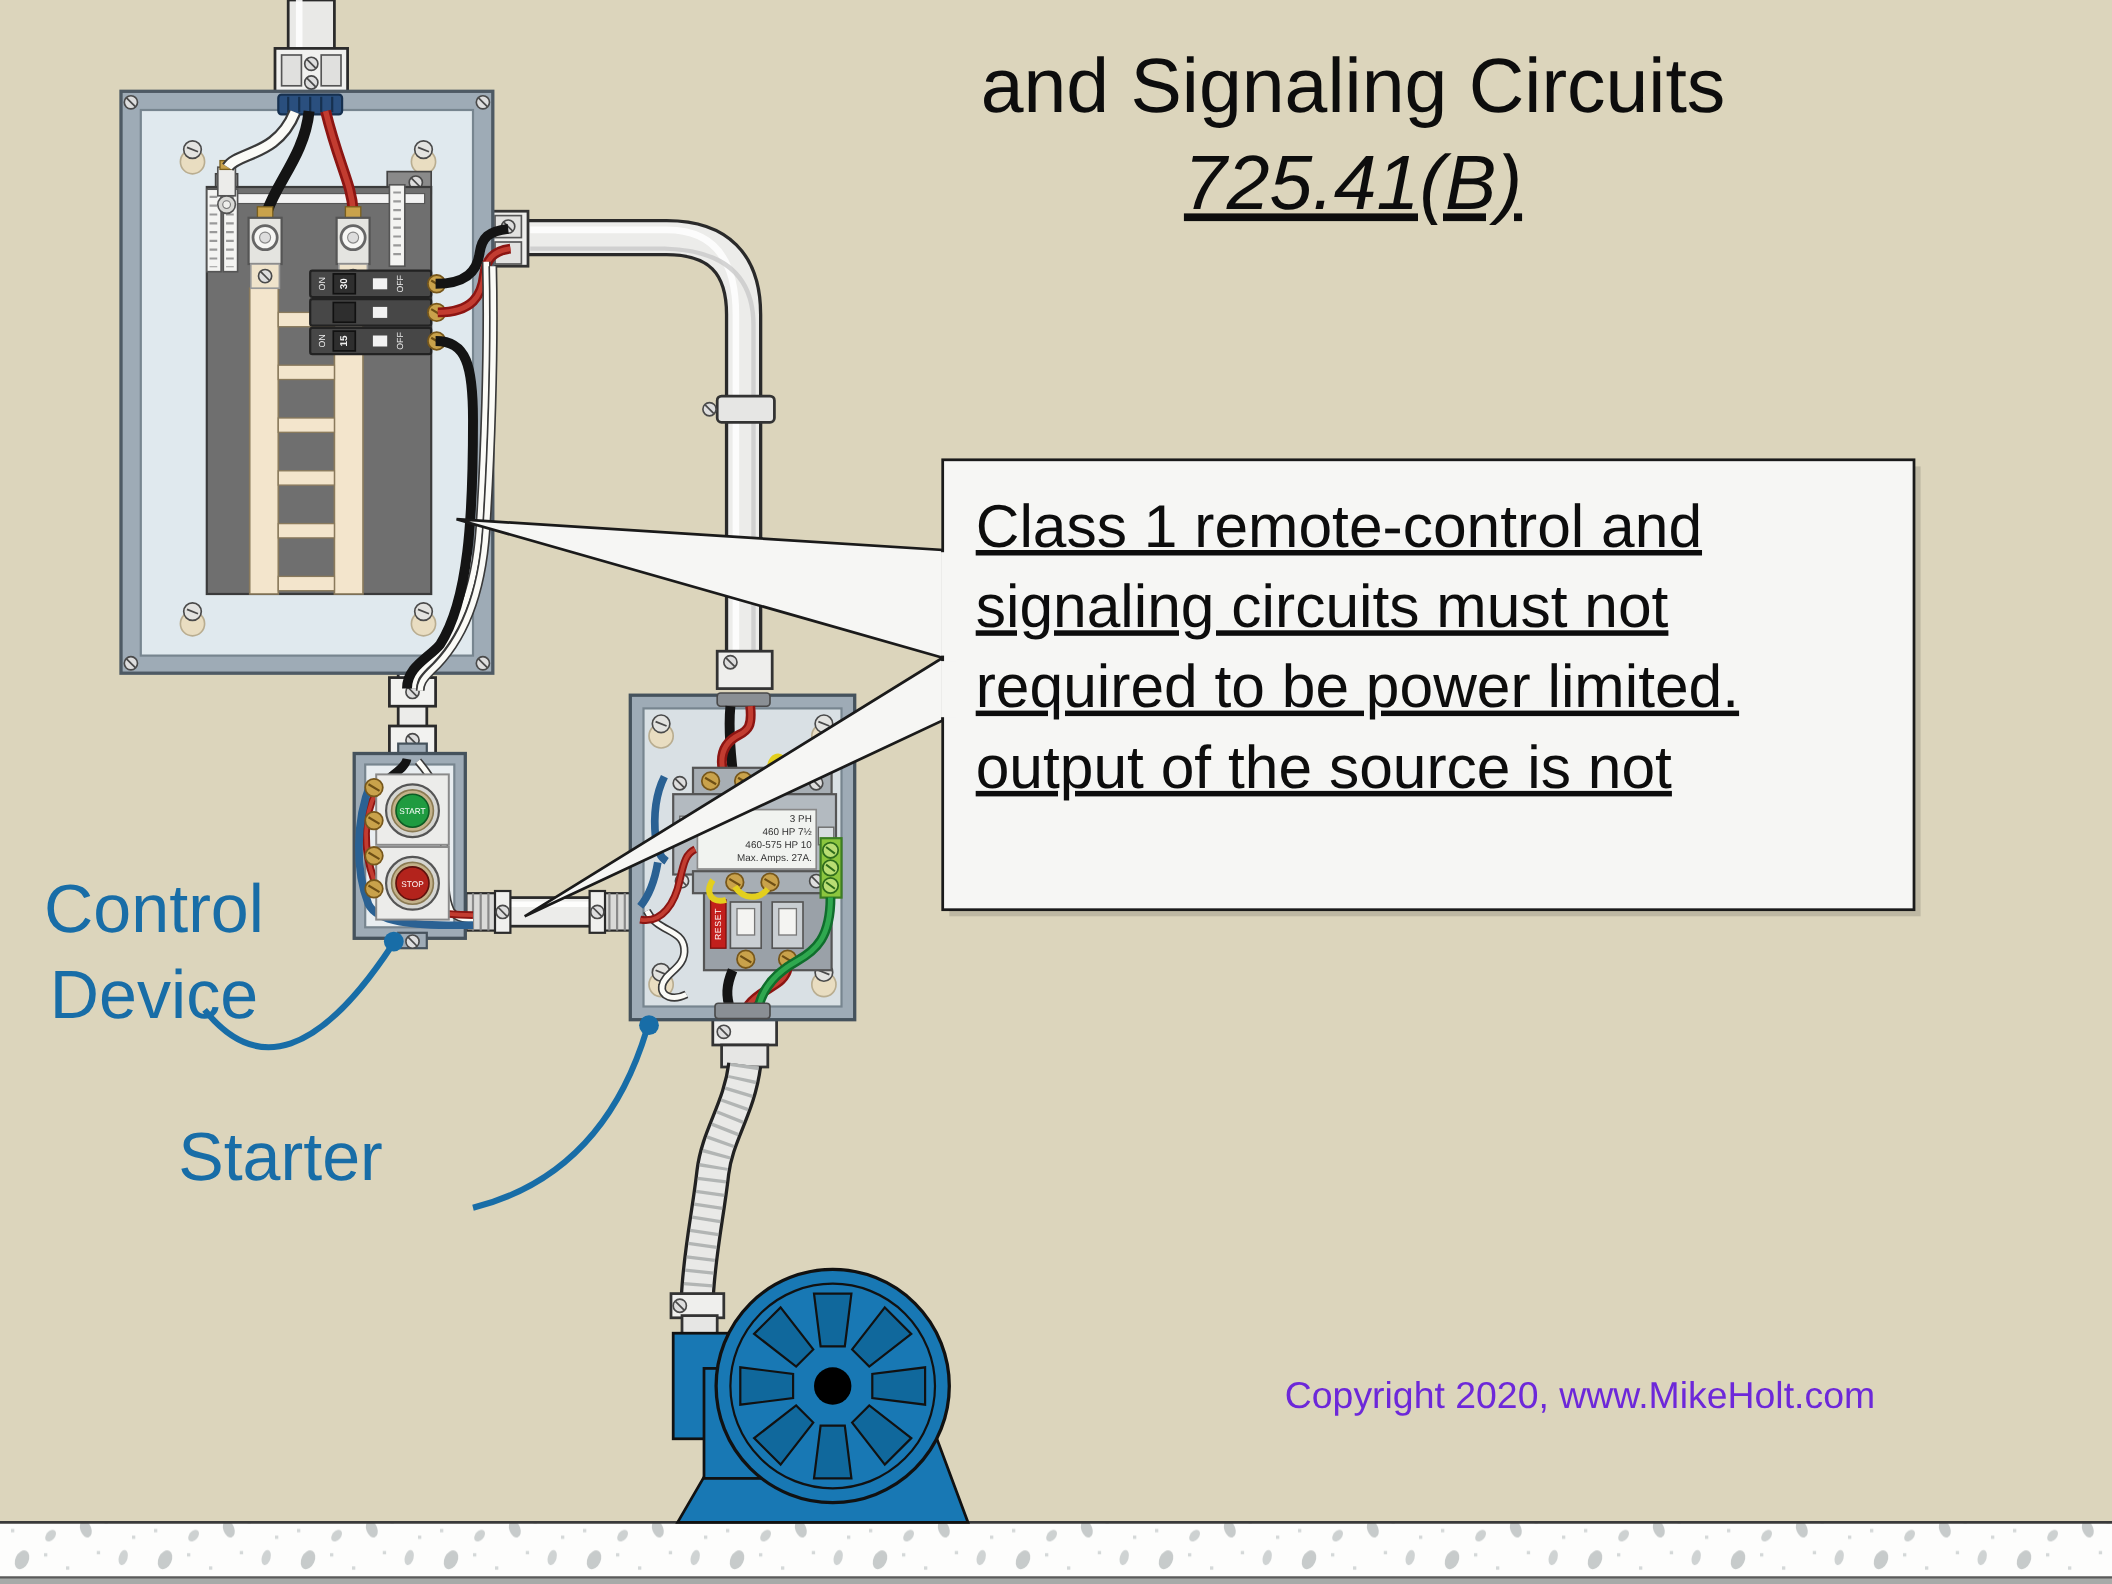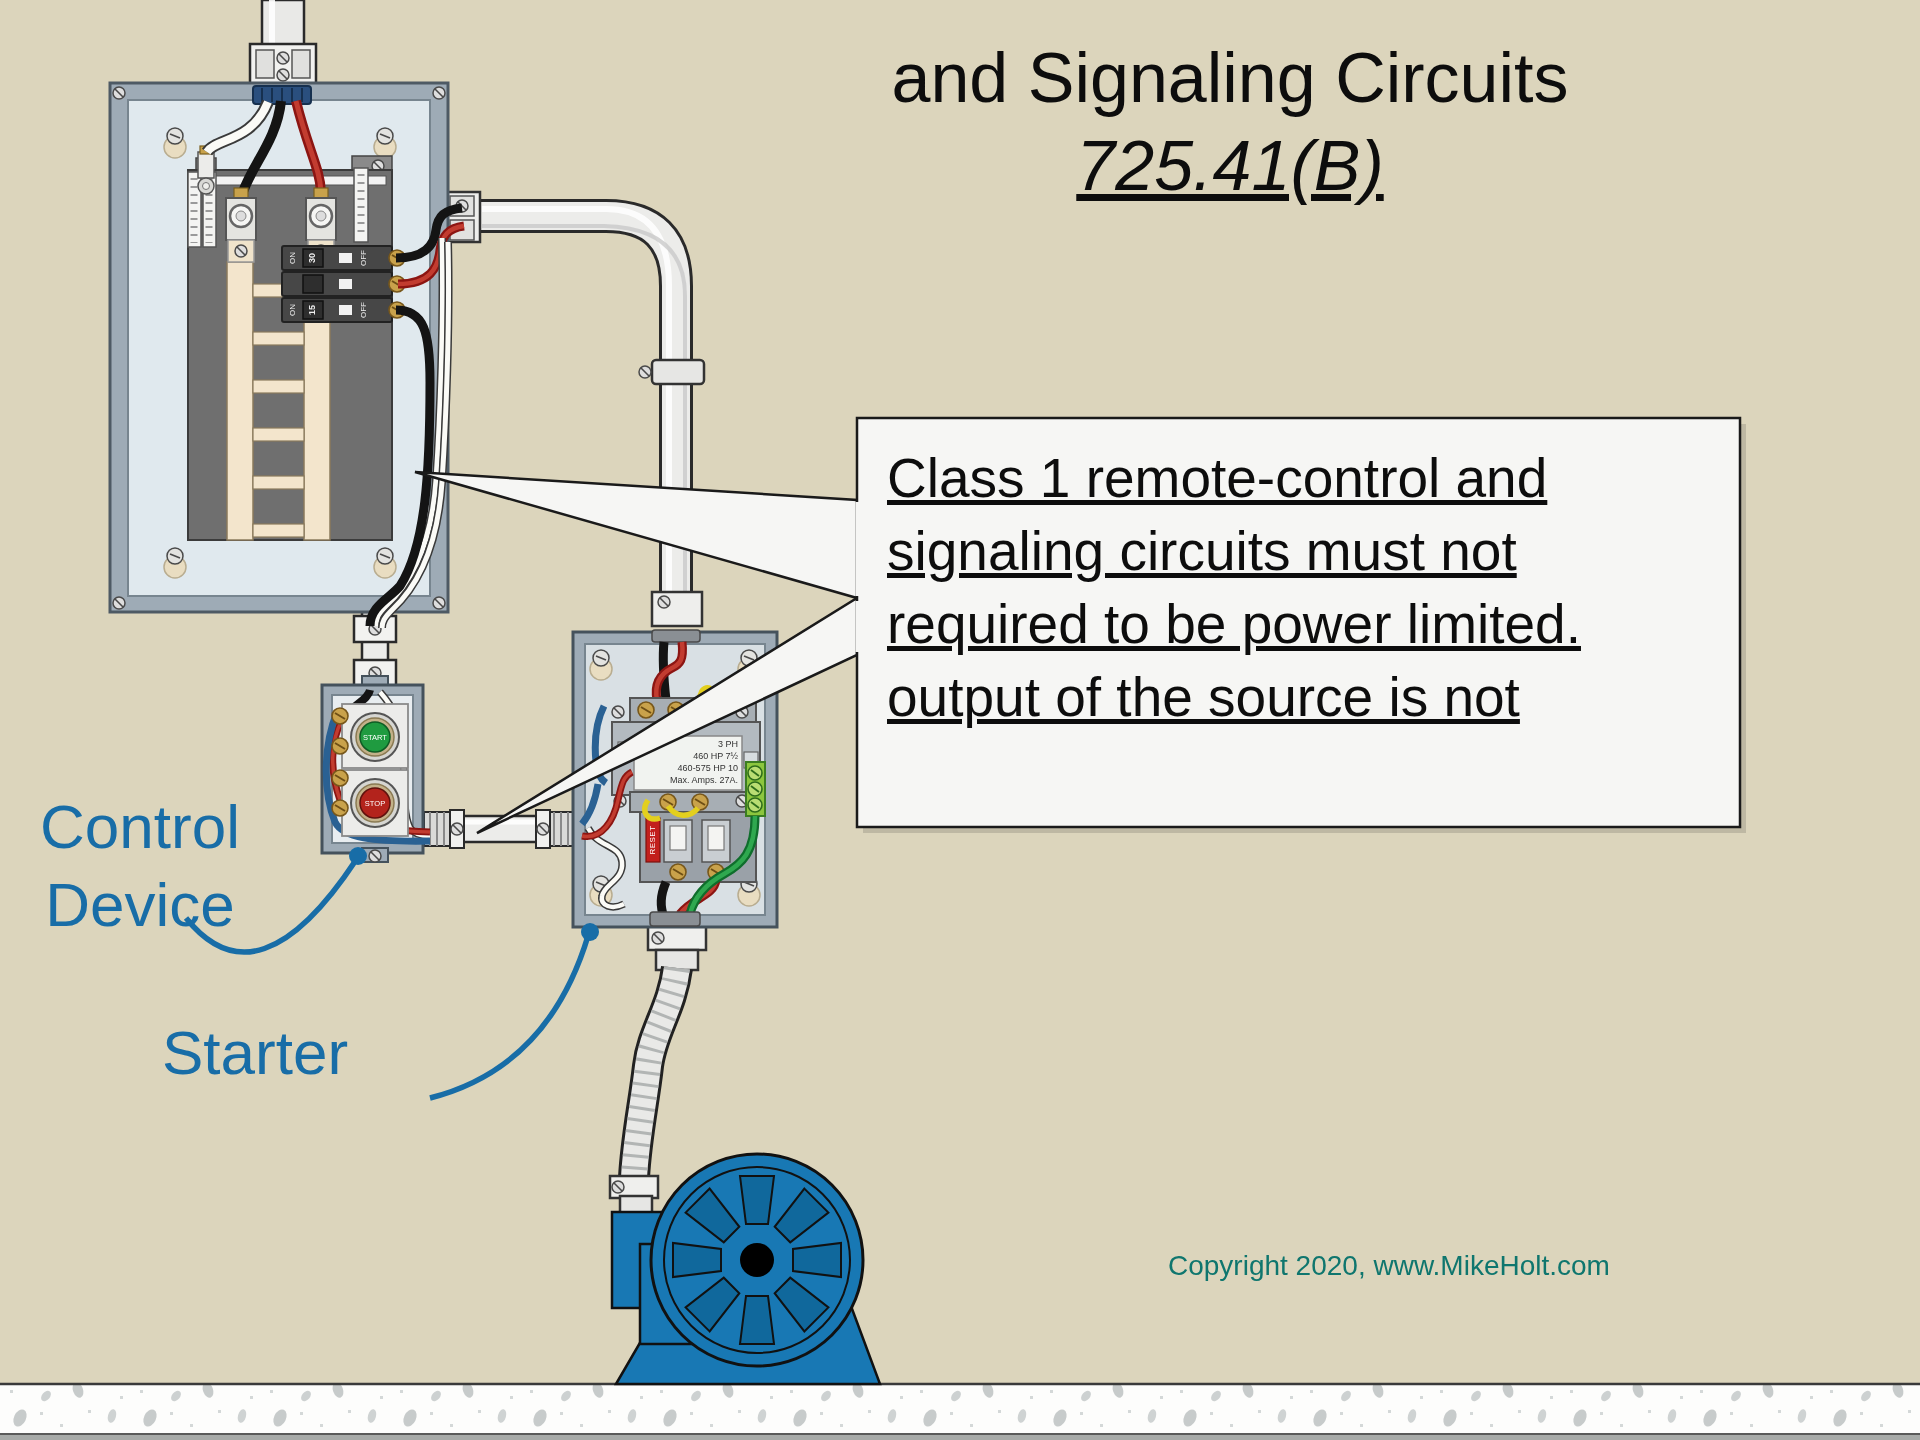--- a/index.html
+++ b/index.html
@@ -9,21 +9,21 @@
   .txt{position:absolute;color:#0d0d0d;}
   .title-block{left:800px;top:34px;width:860px;text-align:center;
                font-size:70px;line-height:88px;white-space:nowrap;}
   .title-ref{font-style:italic;text-decoration:underline;}
   .callout-text{left:857px;top:418px;width:883px;height:409px;
                 padding:24px 0 0 30px;box-sizing:border-box;
                 font-size:55px;line-height:73px;white-space:nowrap;text-decoration:underline;}
   .blue-label{color:#186da7;font-size:62px;line-height:78px;text-align:center;white-space:nowrap;}
   .label-control{left:10px;top:748px;width:260px;margin-top:40px;}
   .label-starter{left:95px;top:1014px;width:320px;}
-  .copyright{left:1168px;top:1250px;font-size:28px;color:#0f766e;white-space:nowrap;}
+  .copyright{left:1168px;top:1250px;font-size:34px;color:#6d28d9;white-space:nowrap;}
 </style>
 </head>
 <body>
 
 <div class="stage">
 
 <svg class="art" viewBox="0 0 1920 1440">
   <defs>
     <pattern id="speckle" width="130" height="52" patternUnits="userSpaceOnUse">
       <rect width="130" height="52" fill="#fdfdfc"></rect>

